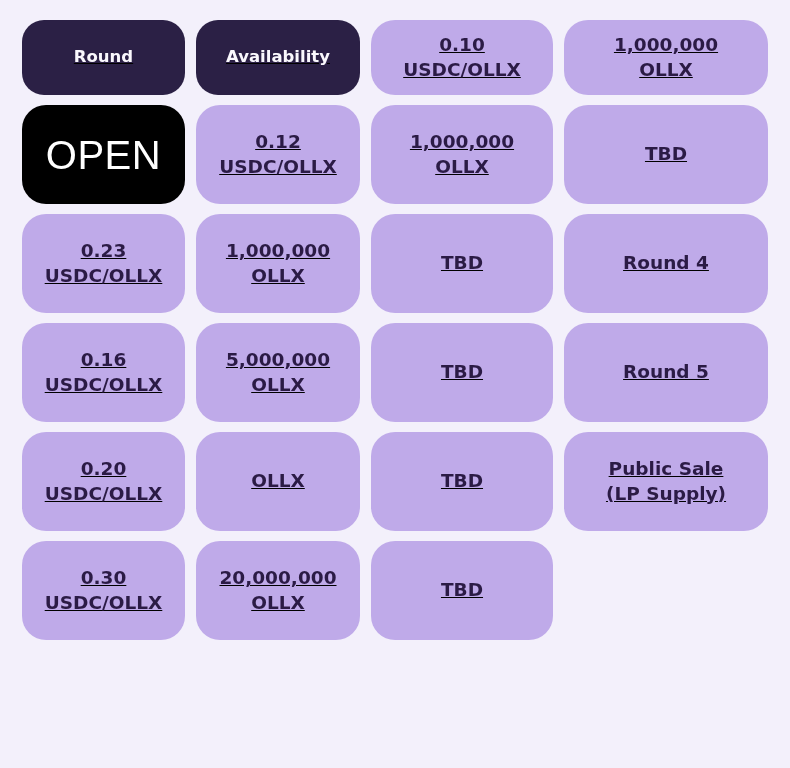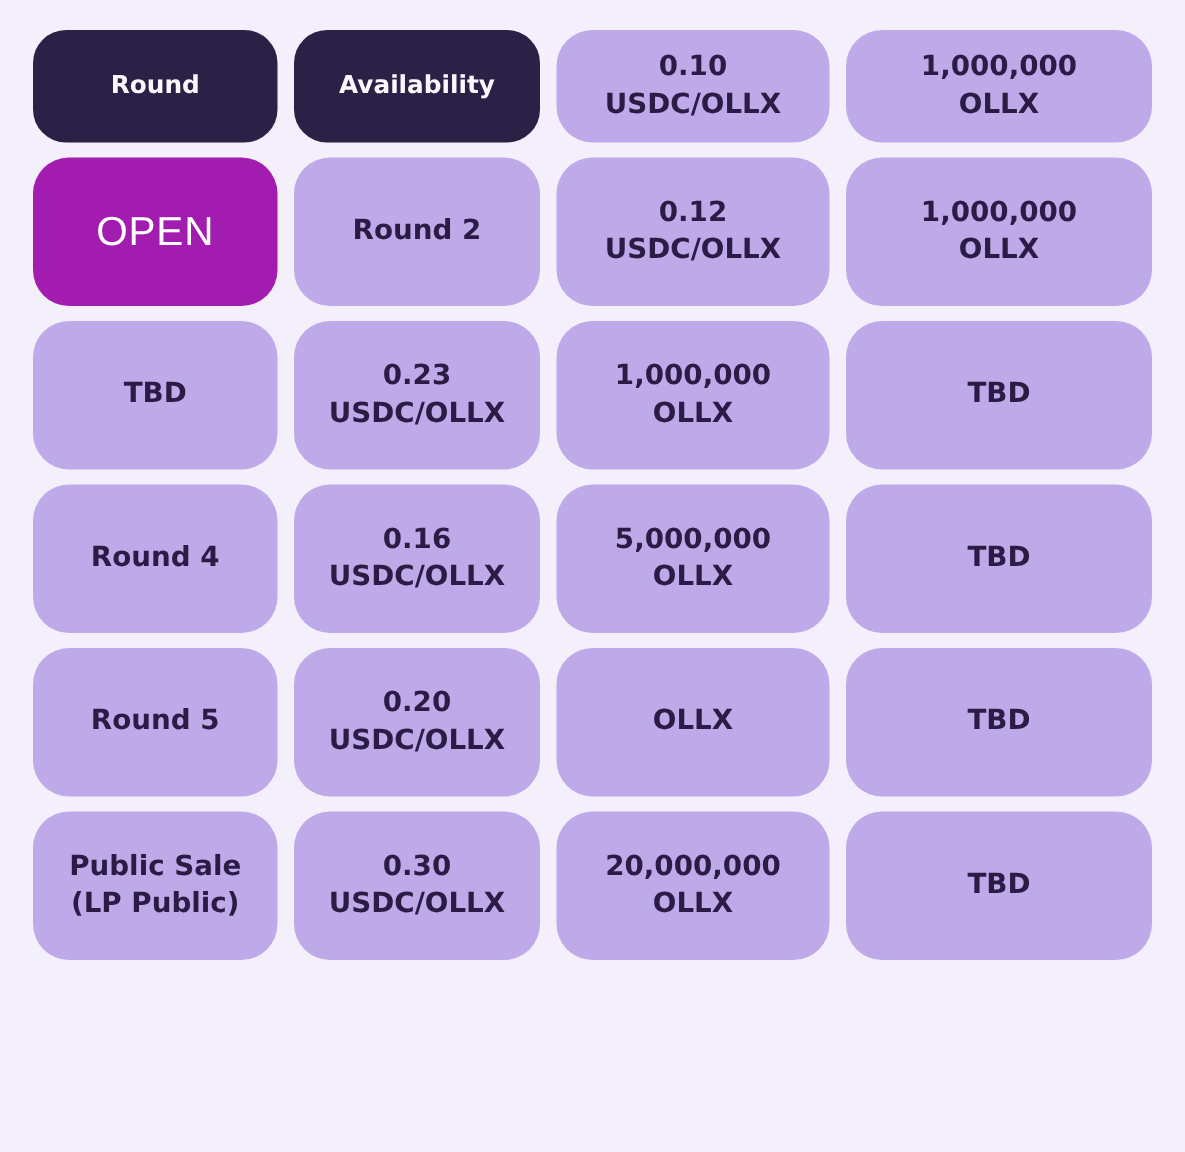--- a/index.html
+++ b/index.html
@@ -6,20 +6,21 @@
     margin: 0;
     padding: 0;
     background: #f3f0fb;
   }
   .stage {
     position: relative;
     width: 640px;
     height: 768px;
     background: #f3f0fb;
     font-family: "DejaVu Sans", sans-serif;
+    text-decoration: underline;
   }
   .grid {
     box-sizing: border-box;
     width: 790px;
     height: 768px;
     padding: 20px 22px 19px 22px;
     display: grid;
     grid-template-columns: 163px 164px 182px 204px;
     grid-template-rows: 75px repeat(6, 99px);
     column-gap: 11px;
@@ -45,24 +46,24 @@
   }
   .data {
     background: #bfaae9;
     color: #2b1b45;
     font-weight: 700;
     font-size: 18.5px;
     line-height: 1.3;
     padding: 0 8px;
   }
   .open {
-    background: #a21caf;
+    background: #000000;
     color: #ffffff;
     font-weight: 400;
-    font-size: 27px;
+    font-size: 40px;
     letter-spacing: 0.5px;
     font-family: "Liberation Sans", sans-serif;
     cursor: pointer;
   }
 </style>
 </head>
 <body>
 
 <div class="stage">
   <div class="grid">
@@ -79,23 +80,20 @@
       <span class="line">USDC/OLLX</span>
     </div>
     <div class="cell data">
       <span class="line">1,000,000</span>
       <span class="line">OLLX</span>
     </div>
     <div class="cell data open">
       <span class="line">OPEN</span>
     </div>
 
-    <div class="cell data">
-      <span class="line">Round 2</span>
-    </div>
     <div class="cell data">
       <span class="line">0.12</span>
       <span class="line">USDC/OLLX</span>
     </div>
     <div class="cell data">
       <span class="line">1,000,000</span>
       <span class="line">OLLX</span>
     </div>
     <div class="cell data">
       <span class="line">TBD</span>
@@ -137,21 +135,21 @@
     </div>
     <div class="cell data">
       <span class="line">OLLX</span>
     </div>
     <div class="cell data">
       <span class="line">TBD</span>
     </div>
 
     <div class="cell data">
       <span class="line">Public Sale</span>
-      <span class="line">(LP Public)</span>
+      <span class="line">(LP Supply)</span>
     </div>
     <div class="cell data">
       <span class="line">0.30</span>
       <span class="line">USDC/OLLX</span>
     </div>
     <div class="cell data">
       <span class="line">20,000,000</span>
       <span class="line">OLLX</span>
     </div>
     <div class="cell data">

